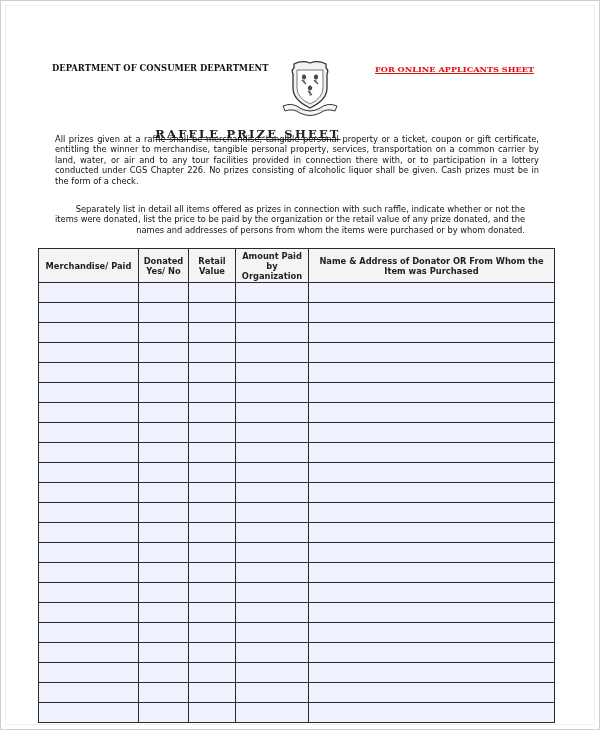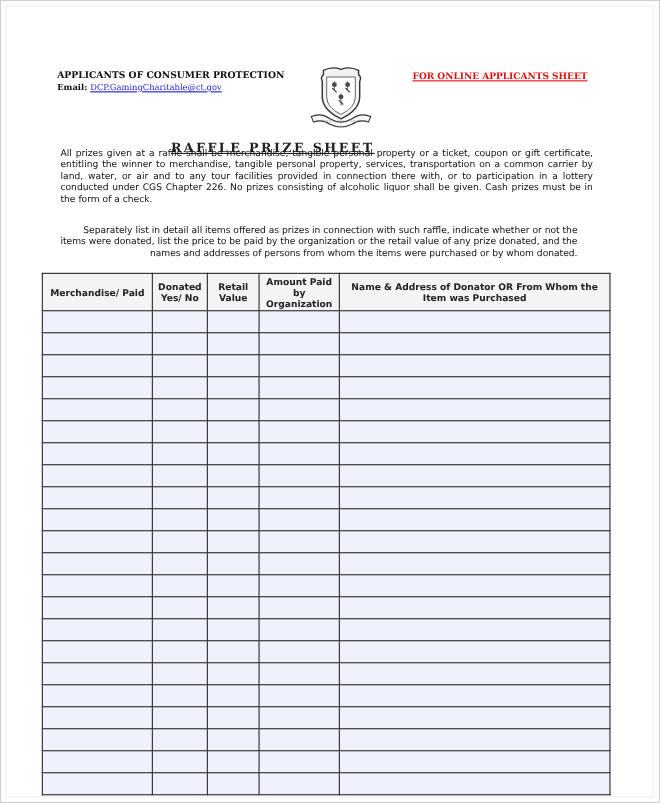--- a/index.html
+++ b/index.html
@@ -76,25 +76,21 @@
     col.c4 { width: 73px; }
     col.c5 { width: 246px; }
   </style>
 </head>
 <body>
 
 <div class="page-frame"></div>
 <div class="page-inner"></div>
 
 <div class="agency">
-  <div class="dept">APPLICANTS OF CONSUMER PROTECTION</div>
-  <div class="row">
-    <span>Email:</span>
-    <a class="email-val" href="#">DCP.GamingCharitable@ct.gov</a>
-  </div>
+  <div class="dept">DEPARTMENT OF CONSUMER DEPARTMENT</div>
 </div>
 
 <div class="seal">
   <svg width="60" height="60" viewBox="0 0 60 60">
 
     <path d="M14 6 Q22 2 30 5 Q38 2 46 6 L46 10 Q49 12 47 16 L47 30 Q47 42 30 50 Q13 42 13 30 L13 16 Q11 12 14 10 Z" fill="#f2f2f2" stroke="#333" stroke-width="1.3"></path>
     <path d="M17 12 L43 12 L43 30 Q43 40 30 46 Q17 40 17 30 Z" fill="#ffffff" stroke="#555" stroke-width="0.8"></path>
 
     <circle cx="24" cy="19" r="2.2" fill="#444"></circle>
     <circle cx="36" cy="19" r="2.2" fill="#444"></circle>

